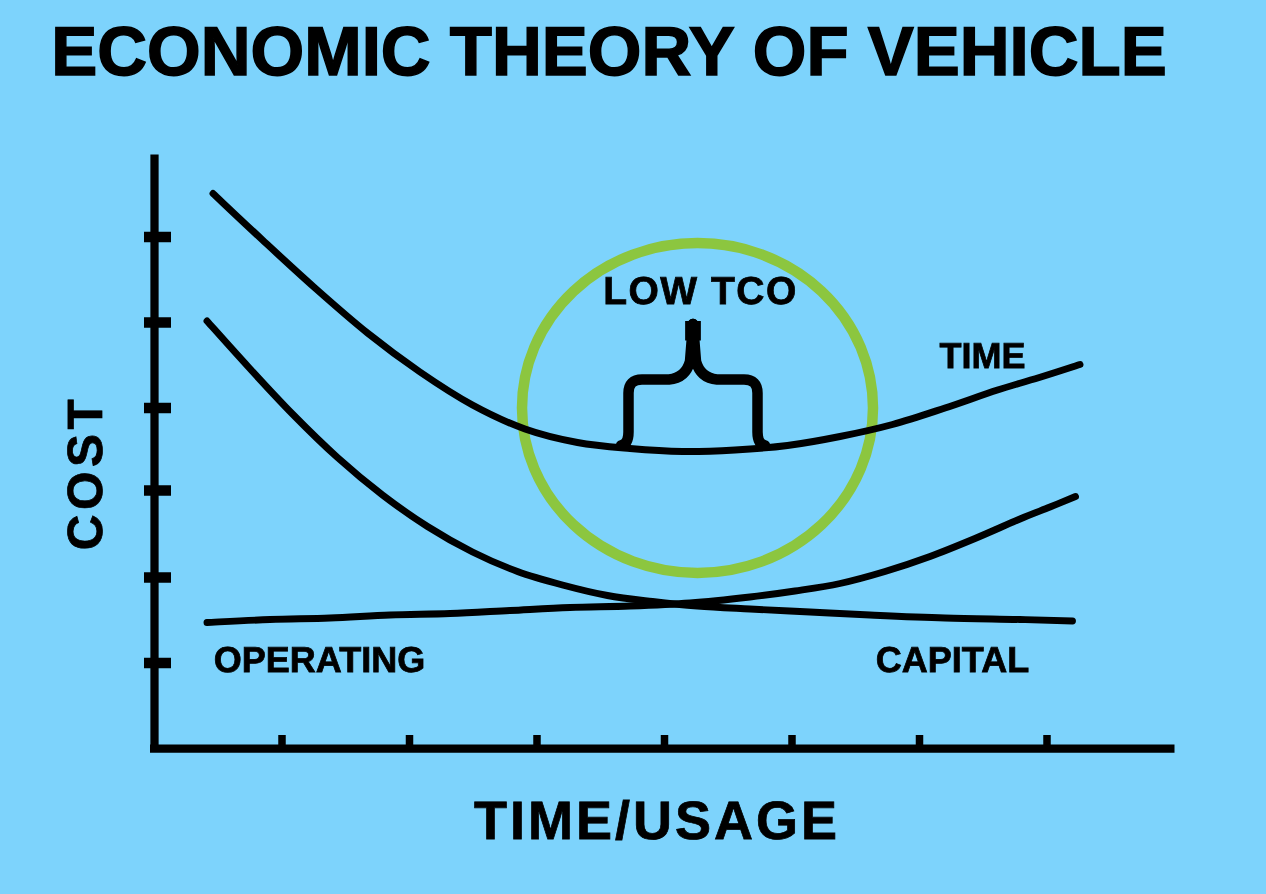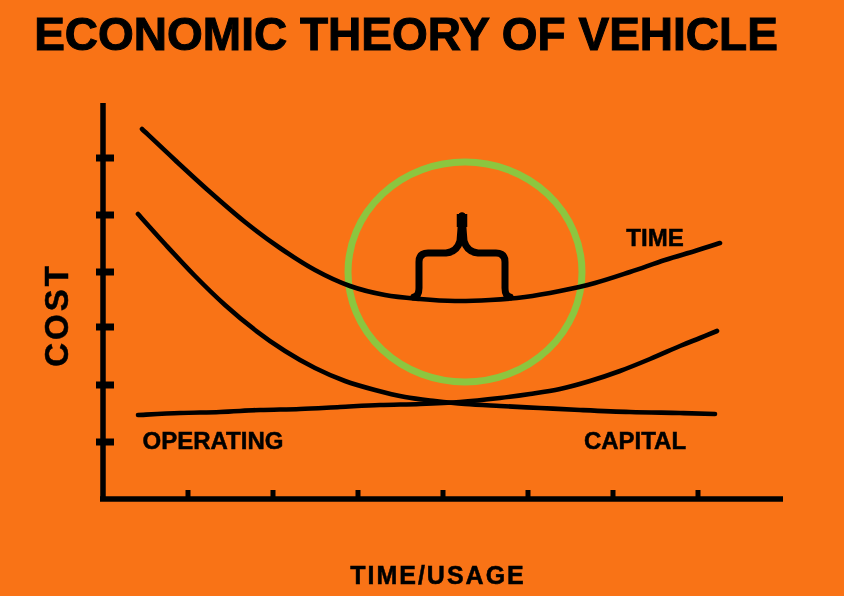--- a/index.html
+++ b/index.html
@@ -1,25 +1,25 @@
 <!DOCTYPE html>
 <html><head>
 <meta charset="utf-8">
 <style>
   html,body{margin:0;padding:0;background:#fff;}
-  .stage{position:relative;width:844px;height:596px;background:#f97316;overflow:hidden;
+  .stage{position:relative;width:844px;height:596px;background:#7dd3fc;overflow:hidden;
          font-family:"Liberation Sans", sans-serif;color:#000;}
   .title{position:absolute;left:0;top:12px;width:812px;text-align:center;
          font-weight:bold;font-size:46px;line-height:44px;letter-spacing:0;
          -webkit-text-stroke:1px #000;}
   .lbl{position:absolute;font-weight:bold;white-space:nowrap;
        transform:translate(-50%,-50%);-webkit-text-stroke:0.5px #000;}
   .lbl.cost{left:57px;top:315px;font-size:33px;letter-spacing:3px;
             transform:translate(-50%,-50%) rotate(-90deg);}
-  .lbl.timeusage{left:438px;top:575px;font-size:25px;letter-spacing:2px;}
+  .lbl.timeusage{left:438px;top:547px;font-size:36px;letter-spacing:2px;}
   .lbl.total{left:655px;top:238px;font-size:24px;}
   .lbl.operating{left:213px;top:441px;font-size:24px;}
   .lbl.capital{left:635px;top:441px;font-size:24px;}
   .lbl.lowtco{left:467px;top:194px;font-size:26px;letter-spacing:1px;}
   svg.canvas{position:absolute;left:0;top:0;}
 </style>
 </head>
 <body>
 
 <div class="stage">
@@ -50,13 +50,14 @@
       <path d="M414,297 Q419,296 419,288 L419,262 Q419,253 428,253 L446,253 Q457,252 460,241 L462,216" fill="none" stroke="#000000" stroke-width="7" stroke-linecap="round" stroke-linejoin="round"></path>
       <path d="M510,297 Q505,296 505,288 L505,262 Q505,253 496,253 L478,253 Q467,252 464,241 L462,216" fill="none" stroke="#000000" stroke-width="7" stroke-linecap="round" stroke-linejoin="round"></path>
       <line x1="462" y1="214" x2="462" y2="227" stroke="#000000" stroke-width="10.5"></line>
     </svg>
 
   <div class="lbl cost">COST</div>
   <div class="lbl timeusage">TIME/USAGE</div>
   <div class="lbl total">TIME</div>
   <div class="lbl capital">CAPITAL</div>
   <div class="lbl operating">OPERATING</div>
+  <div class="lbl lowtco">LOW TCO</div>
 </div>
 
 </body></html>

